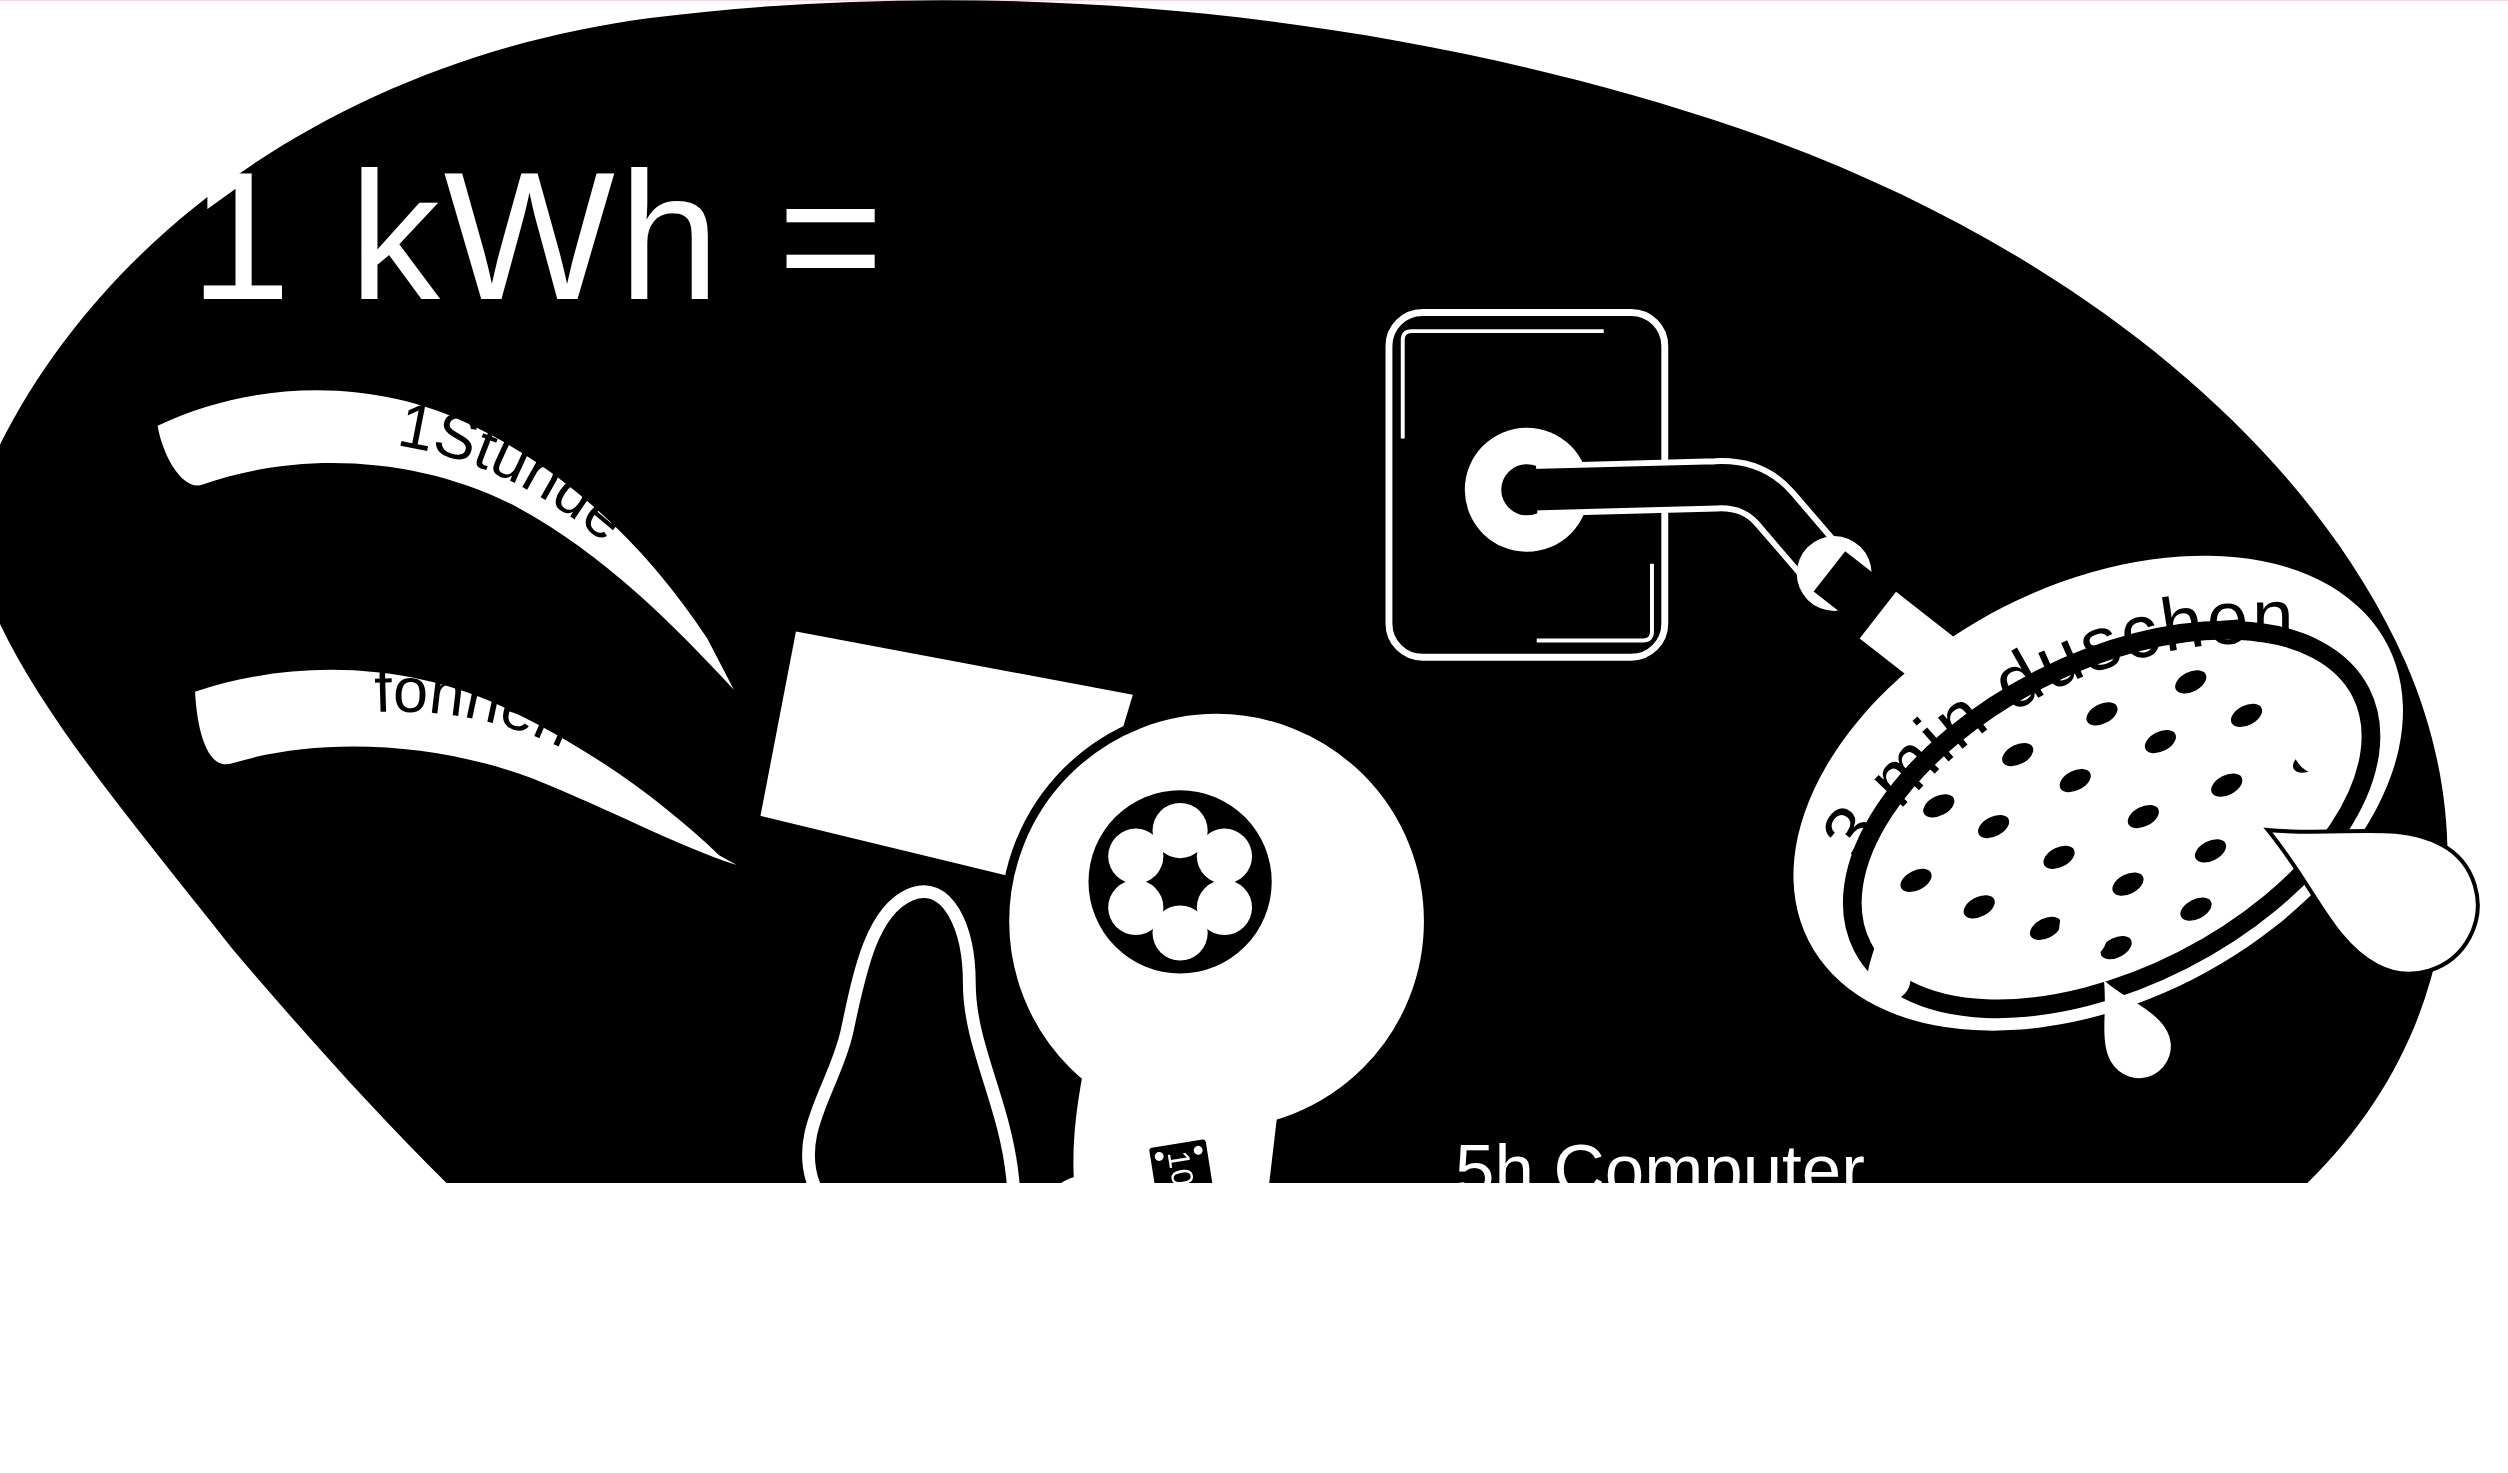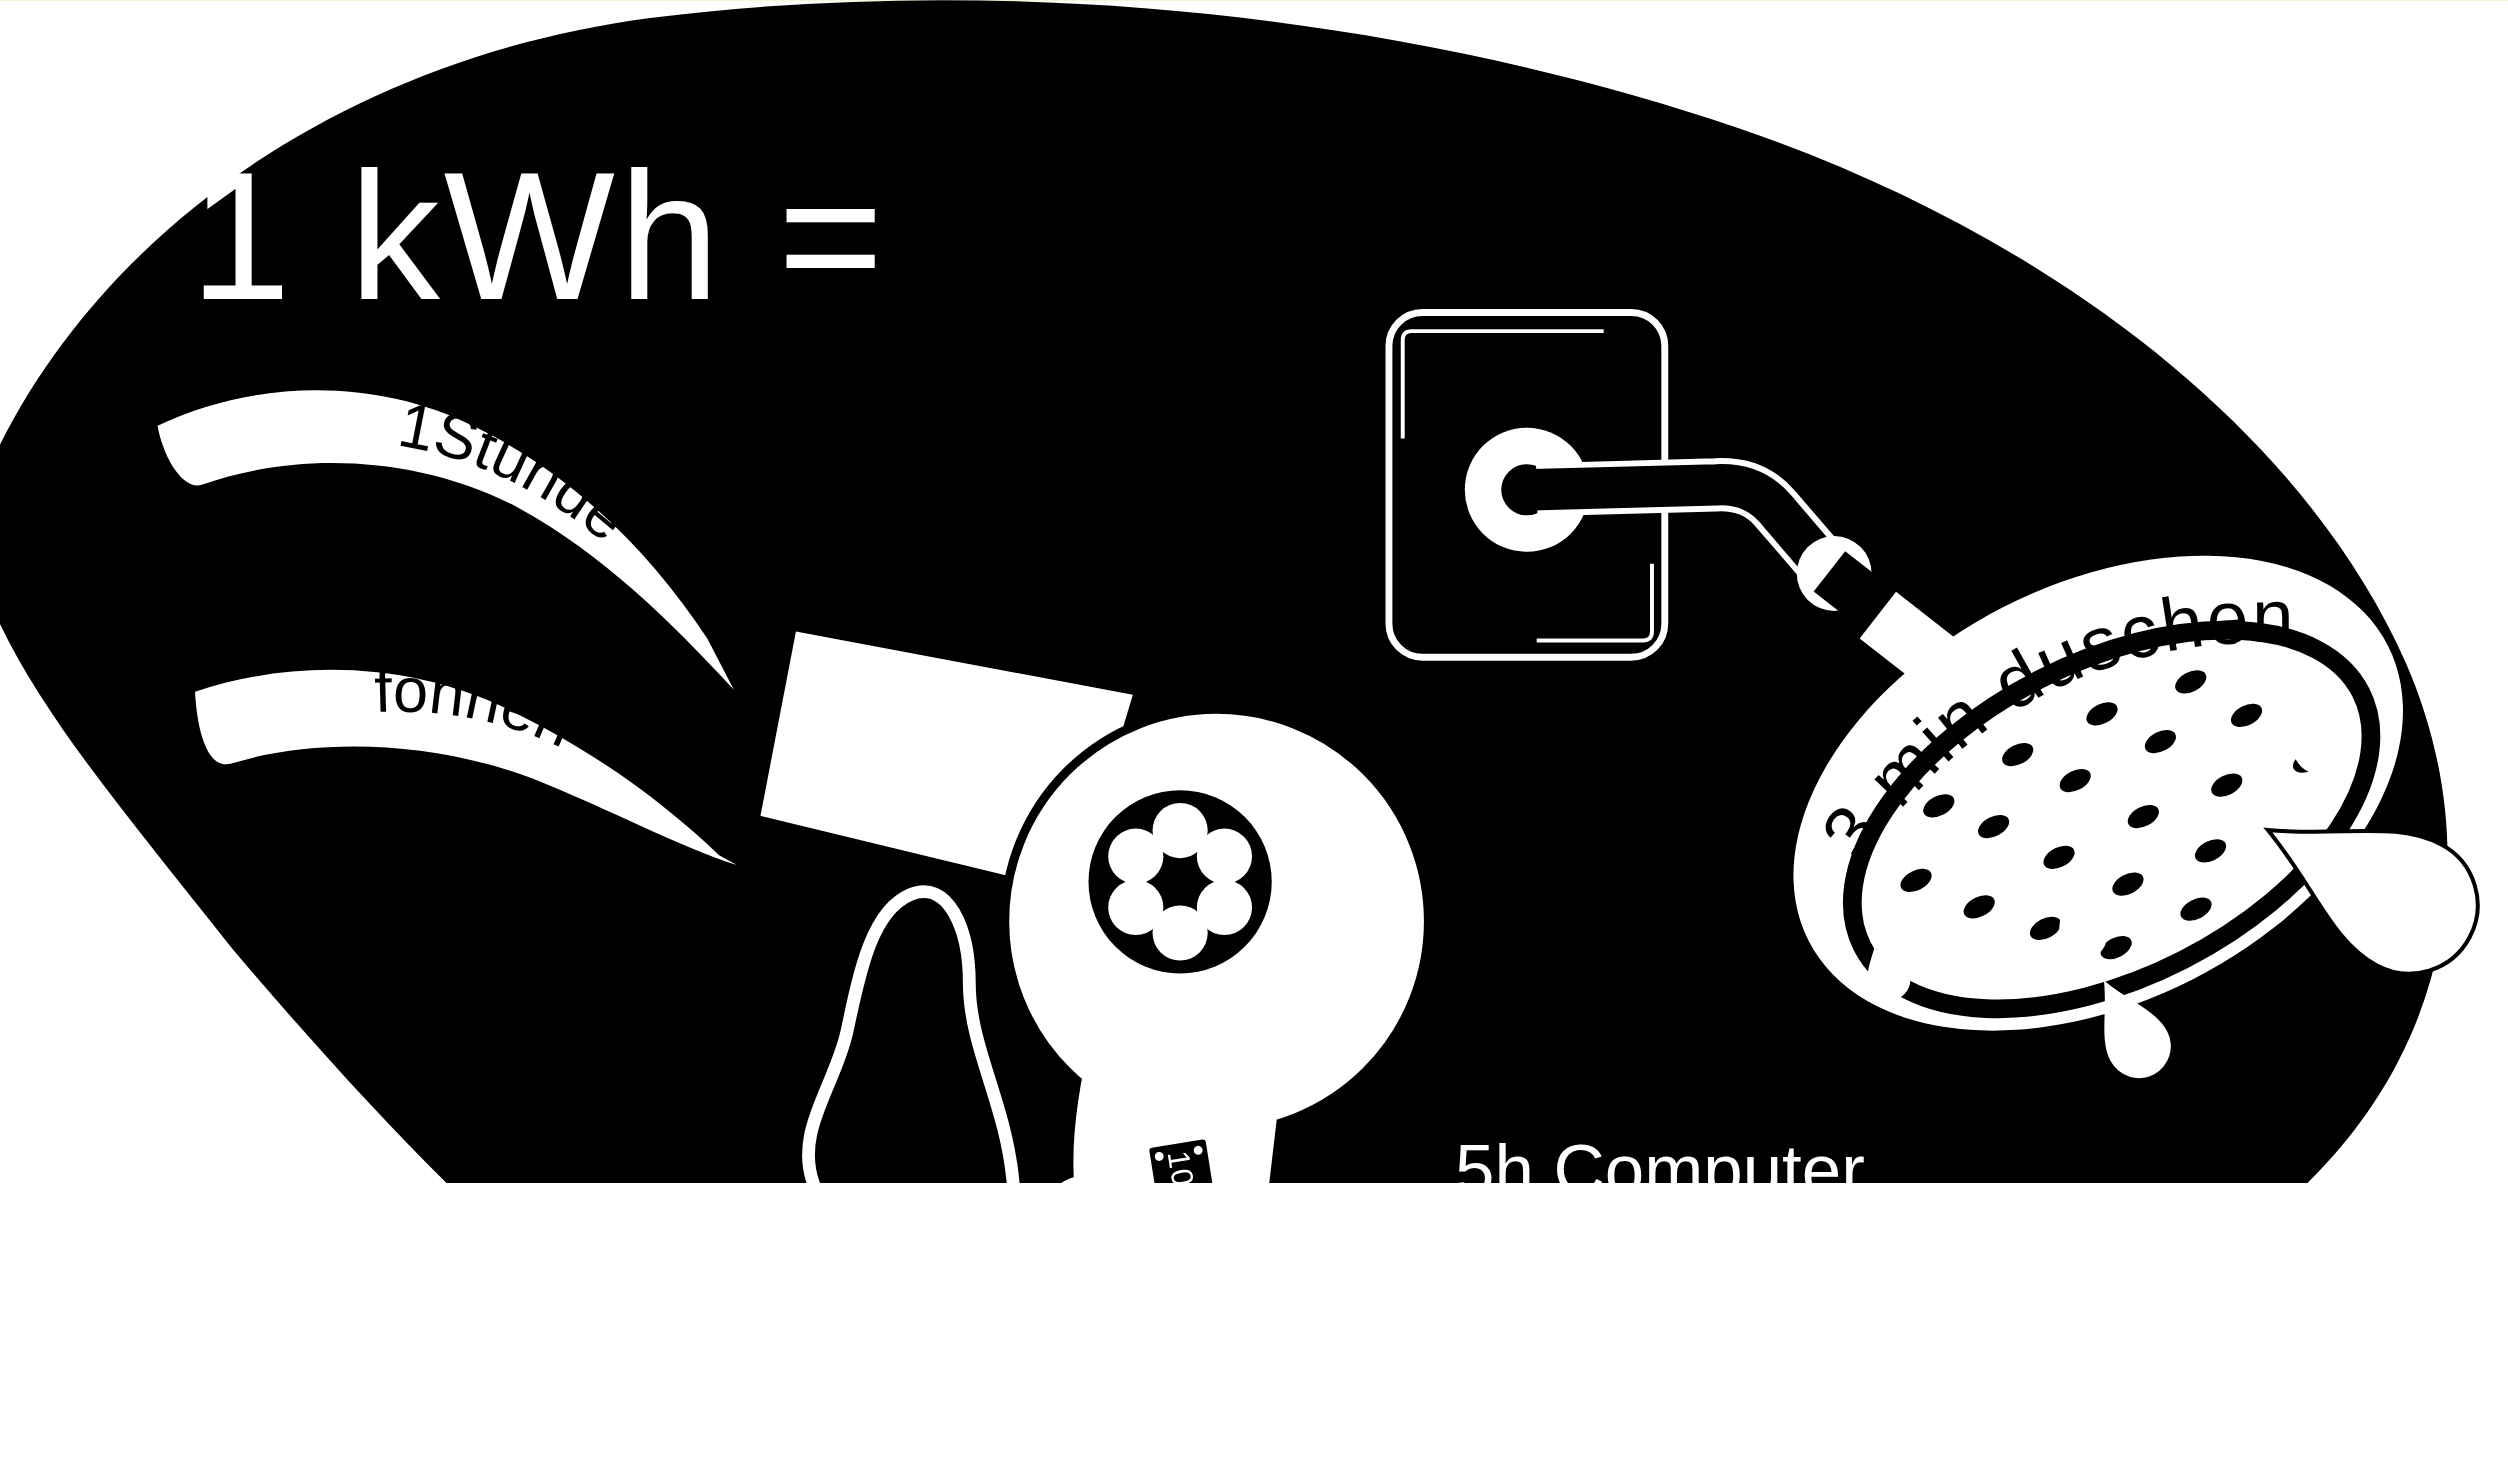--- a/index.html
+++ b/index.html
@@ -1,16 +1,16 @@
 <!DOCTYPE html>
 <html><head>
 <meta charset="utf-8">
 <style>
   html,body{margin:0;padding:0;background:#fff;}
-  .stage{width:2508px;height:1183px;position:relative;overflow:hidden;background:#eab308;}
+  .stage{width:2508px;height:1183px;position:relative;overflow:hidden;background:#be185d;}
   svg{display:block;}
   text{font-family:"Liberation Sans", sans-serif;}
   .ink{fill:#000;}
   .paper{fill:#fff;}
   .headline{font-size:184px;letter-spacing:4px;fill:#fff;}
   .ribbon-text{font-size:64px;fill:#000;}
   .shower-text{font-size:76px;fill:#000;letter-spacing:2px;}
   .computer-text{font-size:72px;fill:#fff;}
   .power-text{font-size:31px;fill:#fff;letter-spacing:1px;}
 </style>

